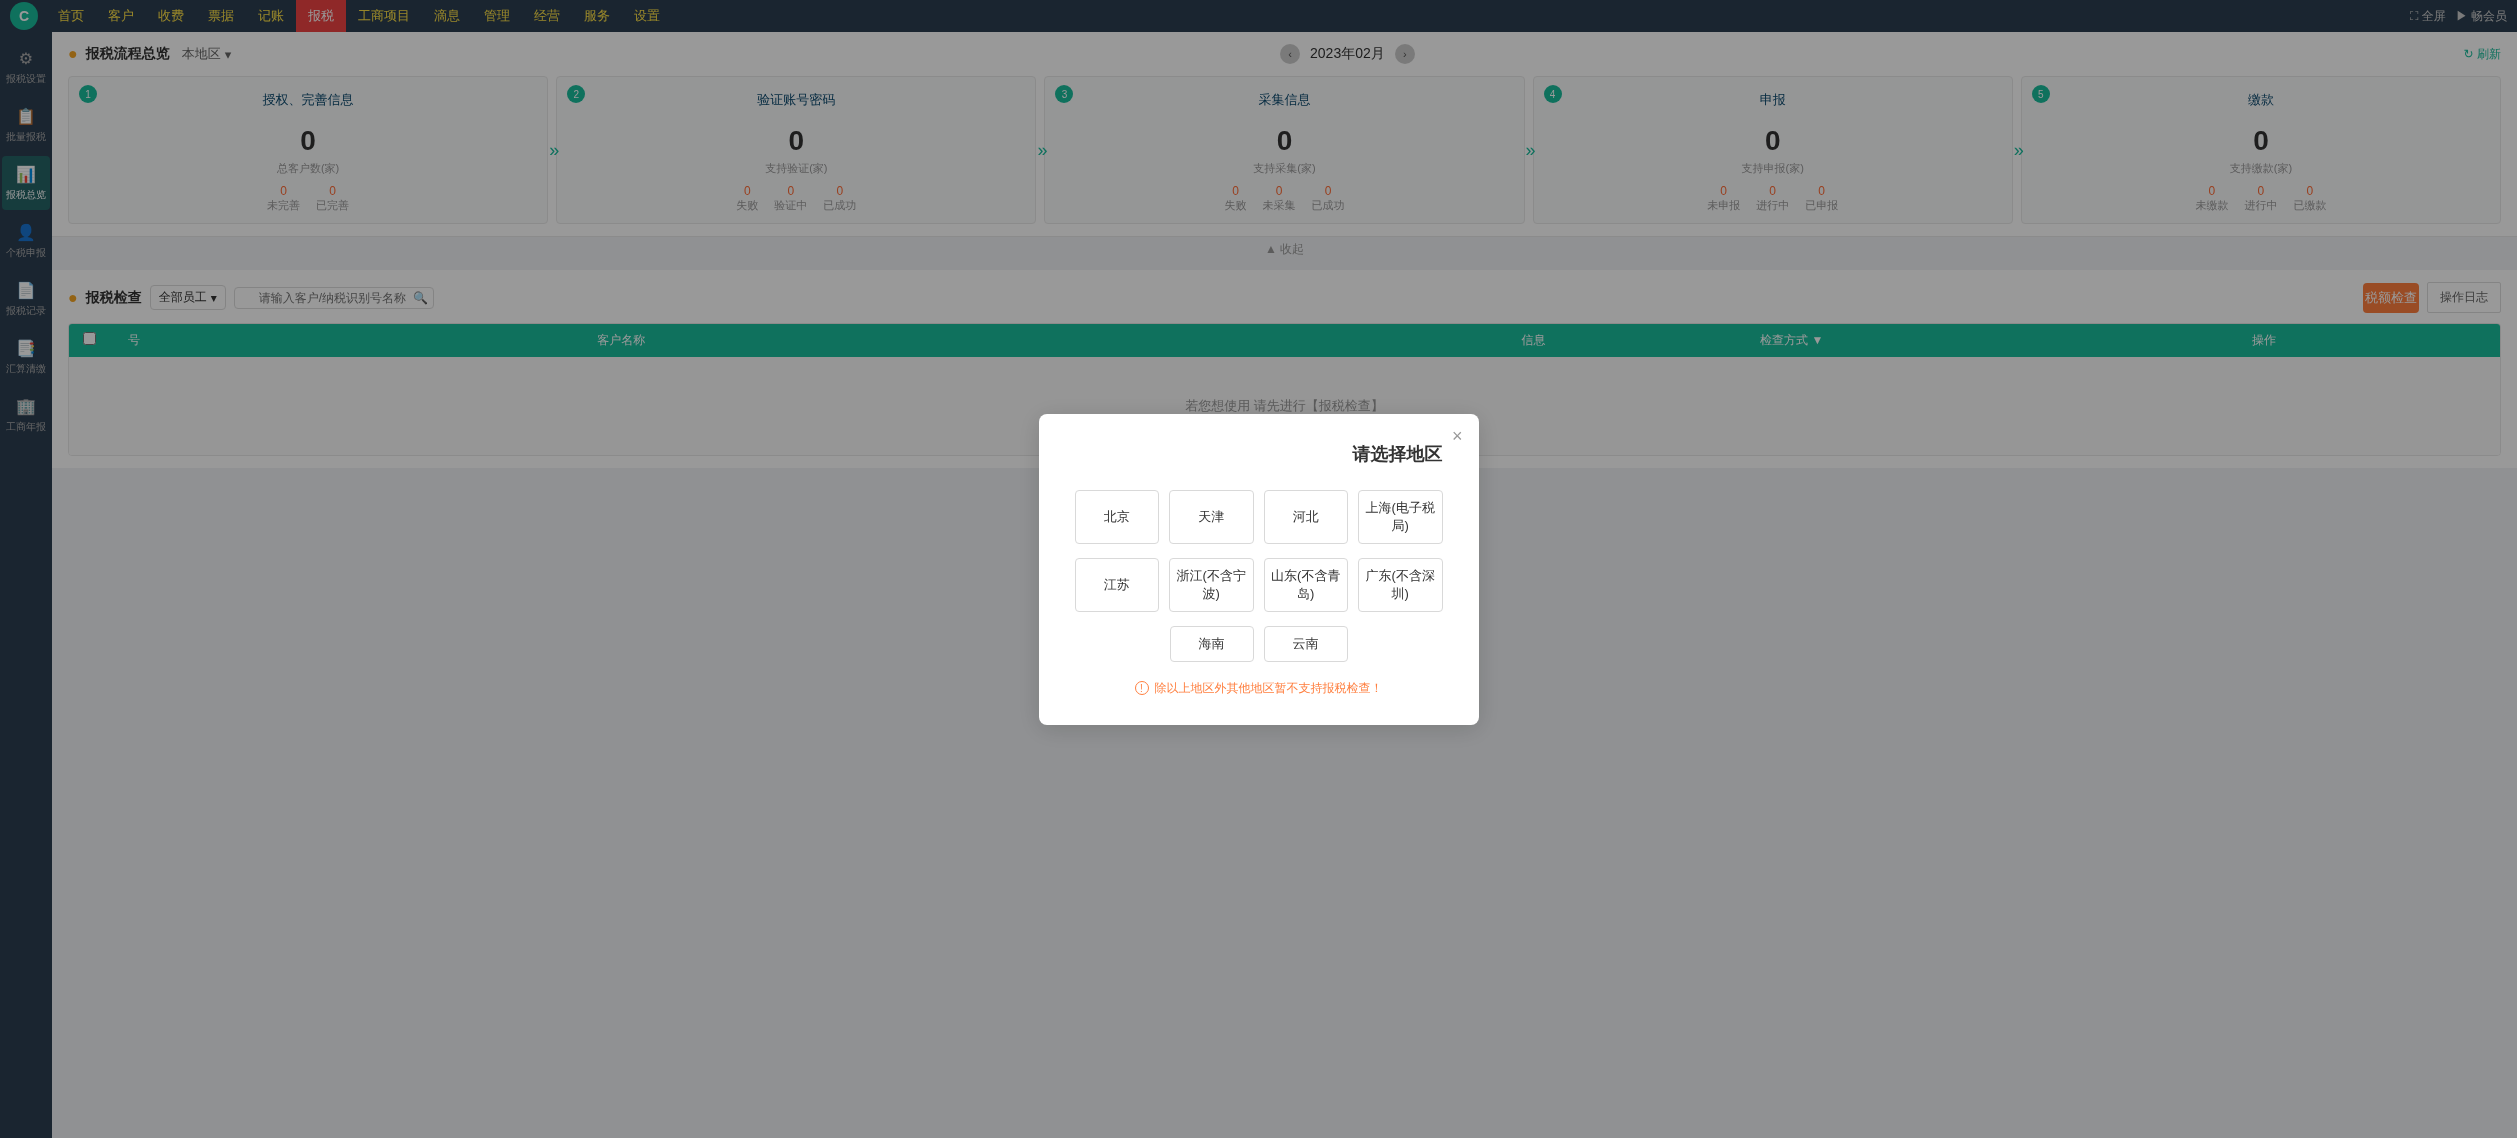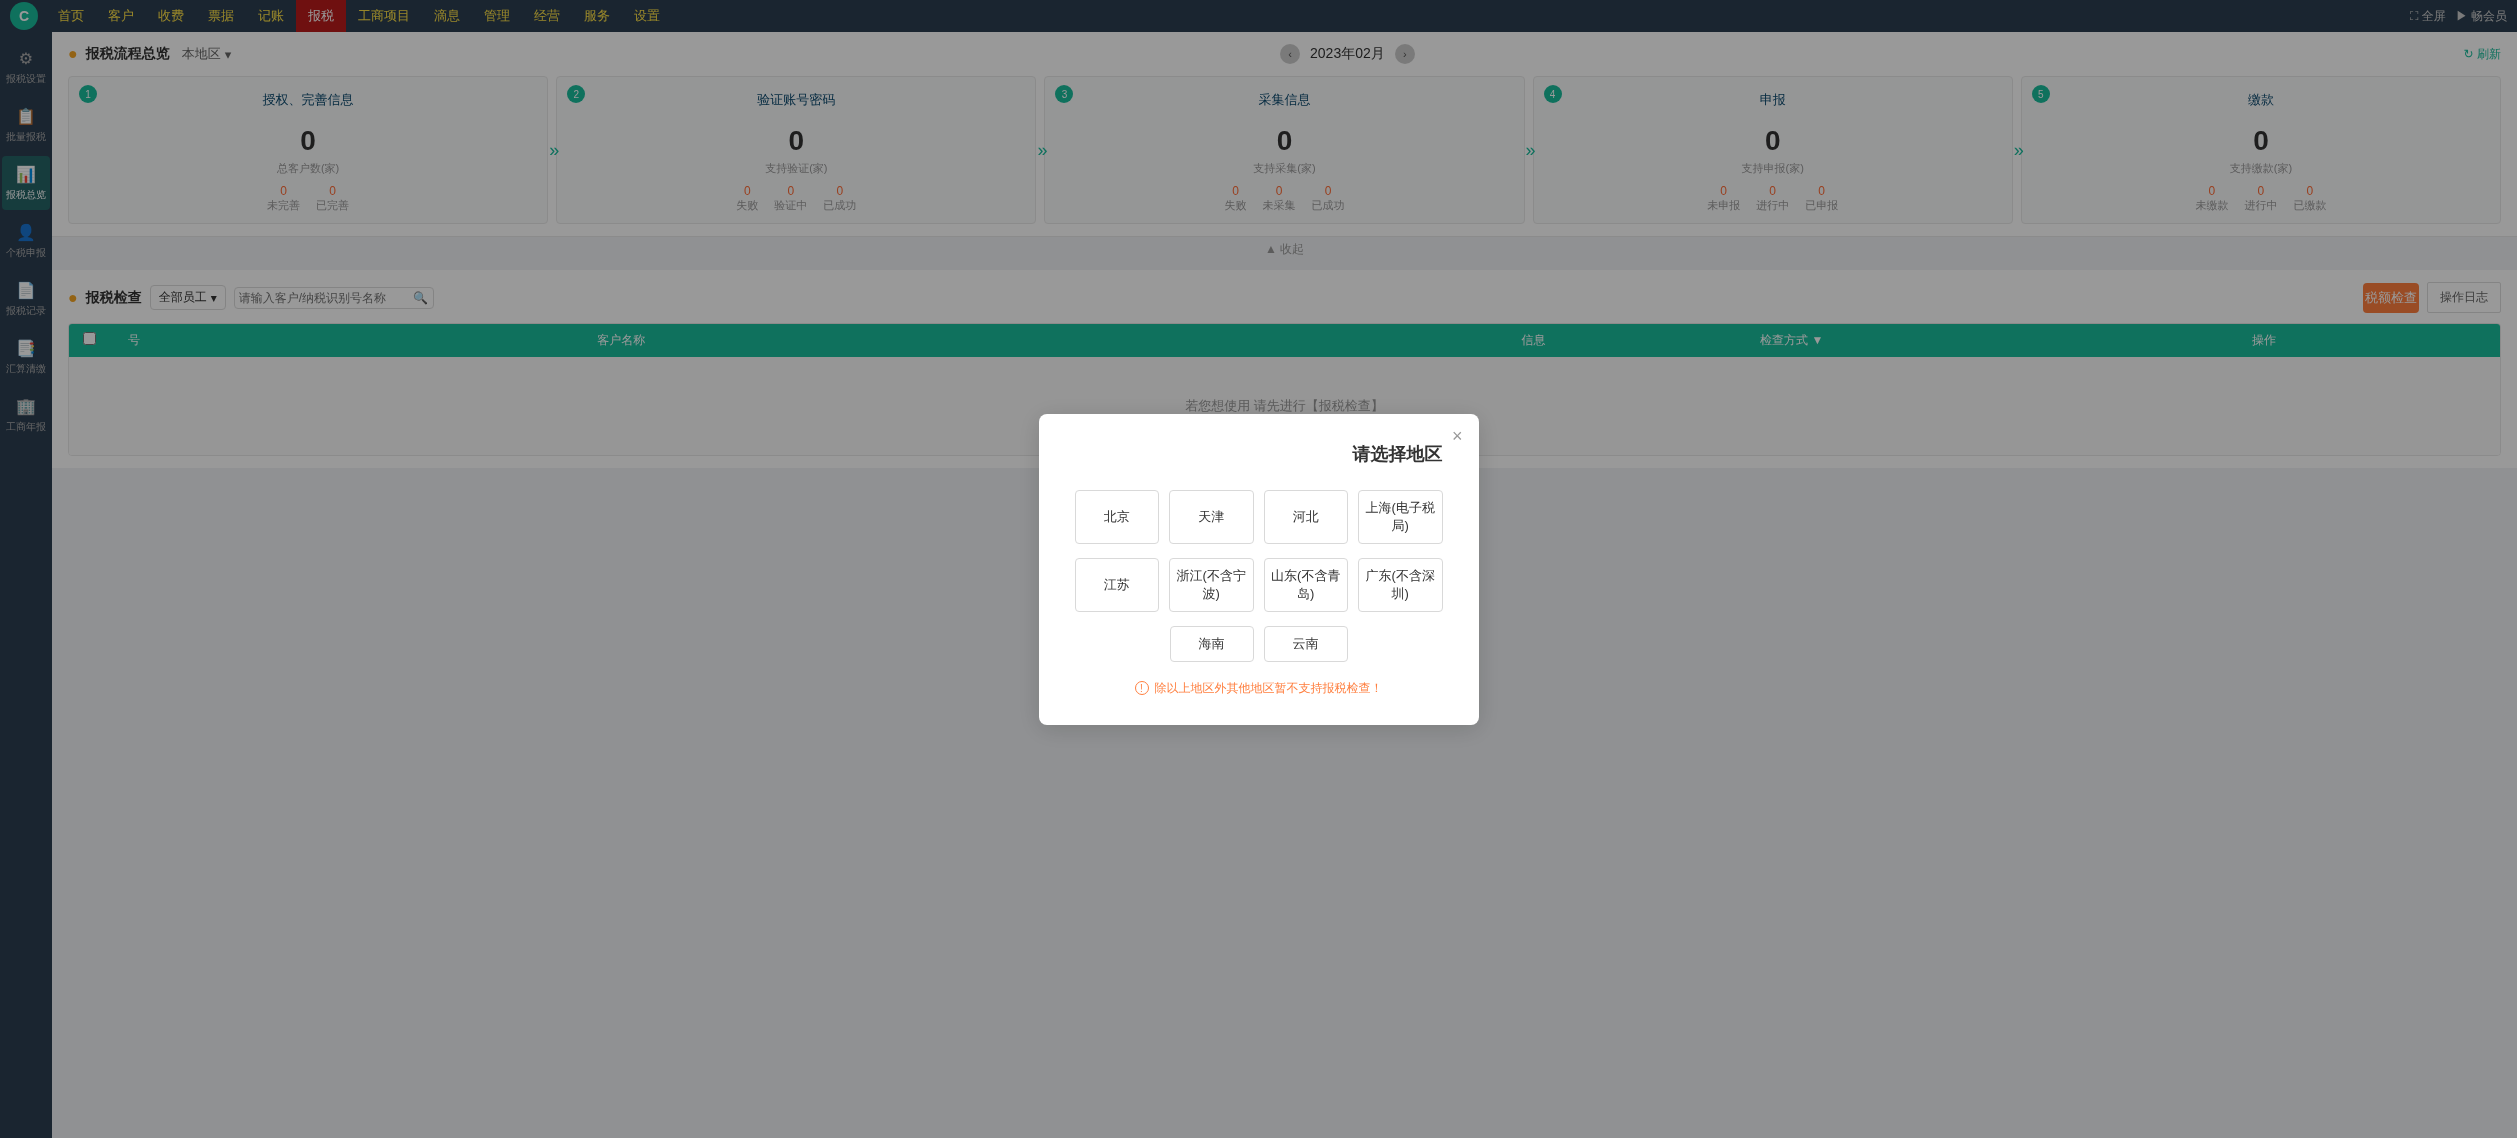--- a/index.html
+++ b/index.html
@@ -27,21 +27,21 @@
     }
     .top-nav-item {
       color: #fde047;
       padding: 0 12px;
       height: 32px;
       display: flex; align-items: center;
       cursor: pointer;
       font-size: 13px;
     }
     .top-nav-item.active {
-      background: #b91c1c;
+      background: #ef4444;
       color: white;
     }
     .top-nav-right {
       margin-left: auto;
       display: flex; align-items: center; gap: 10px;
       color: #ccc; font-size: 12px;
     }
     .top-nav-right span { cursor: pointer; }
 
     
@@ -219,21 +219,21 @@
       border-radius: 4px;
       padding: 3px 8px;
       font-size: 12px;
       background: white;
       cursor: pointer;
     }
     .search-input-wrapper {
       display: flex; align-items: center;
       border: 1px solid #ddd;
       border-radius: 4px;
-      padding: 3px 4px;
+      padding: 3px 24px;
       flex: 1;
       max-width: 200px;
     }
     .search-input-wrapper input {
       border: none; outline: none;
       font-size: 12px;
       flex: 1;
       background: transparent;
     }
     .check-btn {

